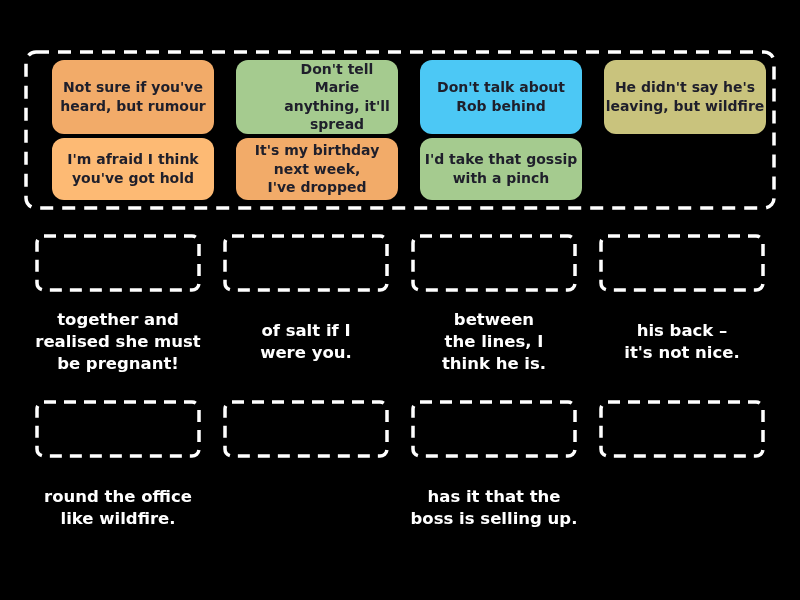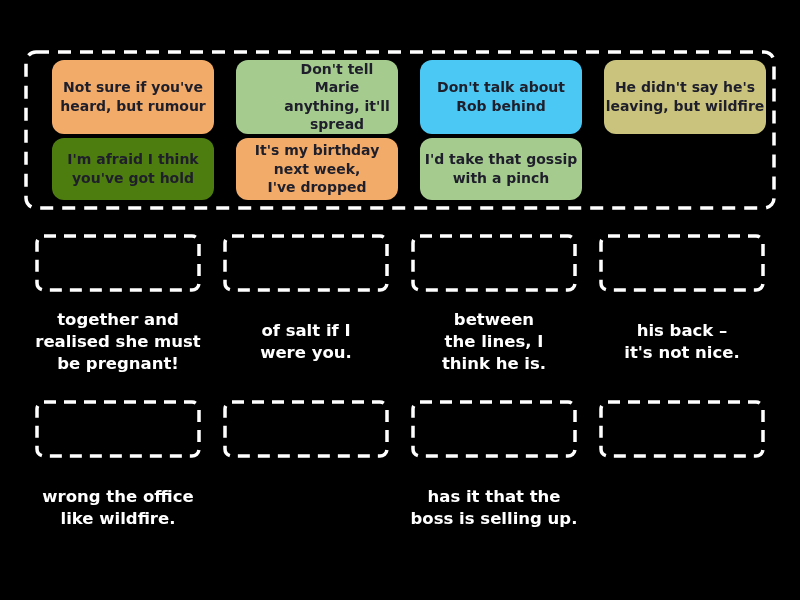--- a/index.html
+++ b/index.html
@@ -100,21 +100,21 @@
     </svg>
     <div class="pool-grid">
       <div class="tile" style="background-color: rgb(242, 171, 105);">Not sure if you've
 heard, but rumour</div>
       <div class="tile" style="background-color: rgb(165, 203, 143); padding-left: 40px;">Don't tell Marie
 anything, it'll spread</div>
       <div class="tile" style="background-color: rgb(76, 200, 245);">Don't talk about
 Rob behind</div>
       <div class="tile" style="background-color: rgb(201, 195, 125);">He didn't say he's
 leaving, but wildfire</div>
-      <div class="tile" style="background-color: #4d7c0f;">I'm afraid I think
+      <div class="tile" style="background-color: #fdba74;">I'm afraid I think
 you've got hold</div>
       <div class="tile" style="background-color: rgb(242, 171, 105);">It's my birthday
 next week,
 I've dropped</div>
       <div class="tile" style="background-color: rgb(165, 203, 143);">I'd take that gossip
 with a pinch</div>
     </div>
   </div>
 
   <div class="answer-row row1">
@@ -158,21 +158,21 @@
     </div>
   </div>
 
   <div class="answer-row row2">
     <div class="cell">
       <div class="dropzone">
         <svg width="166" height="58" viewBox="0 0 166 58">
           <rect x="2" y="2" width="162" height="54" rx="7" fill="none" stroke="#FFFFFF" stroke-width="3.5" stroke-dasharray="12 8"></rect>
         </svg>
       </div>
-      <div class="caption">wrong the office
+      <div class="caption">round the office
 like wildfire.</div>
     </div>
     <div class="cell">
       <div class="dropzone">
         <svg width="166" height="58" viewBox="0 0 166 58">
           <rect x="2" y="2" width="162" height="54" rx="7" fill="none" stroke="#FFFFFF" stroke-width="3.5" stroke-dasharray="12 8"></rect>
         </svg>
       </div>
     </div>
     <div class="cell">

